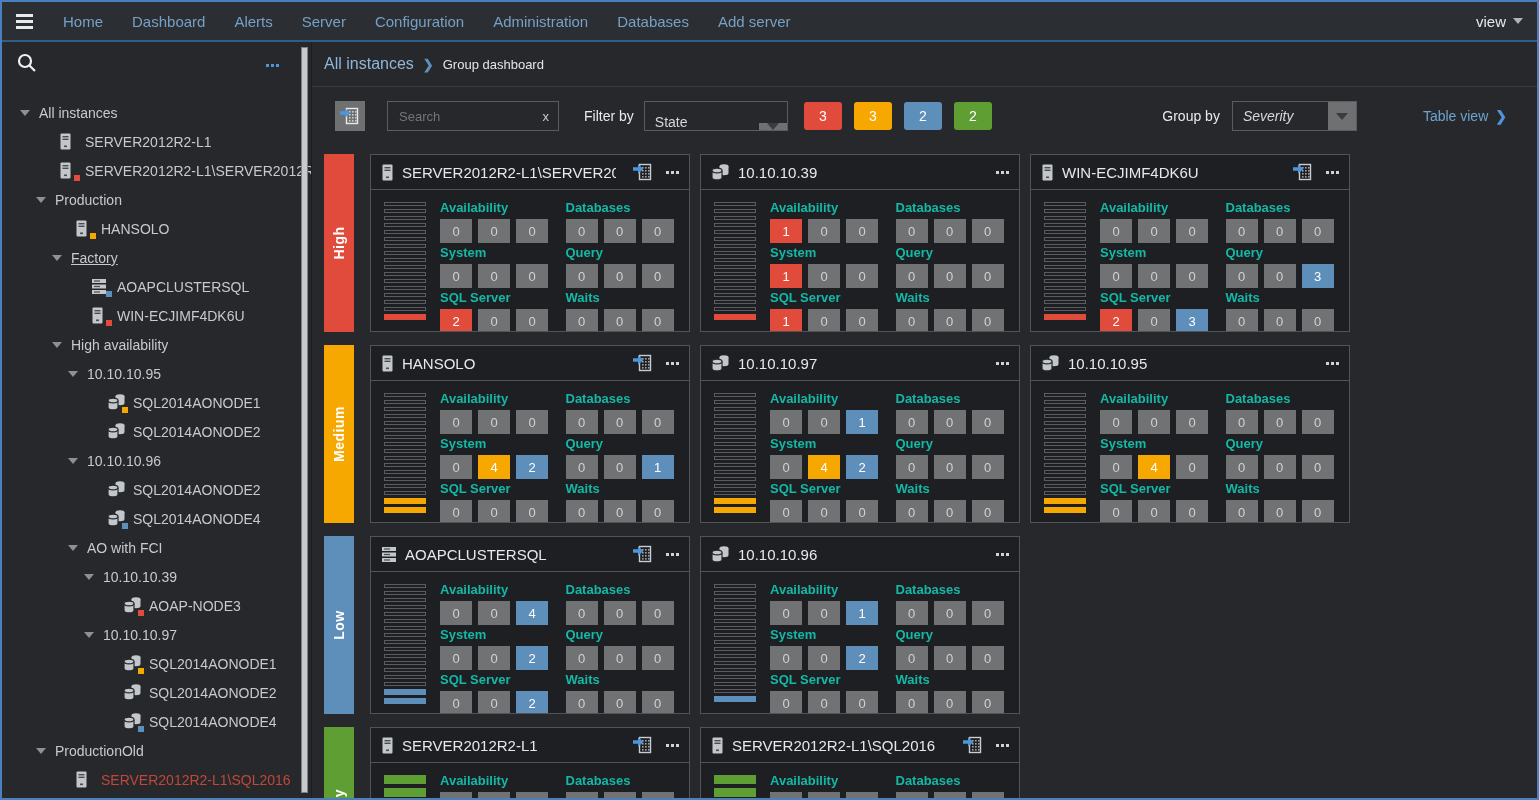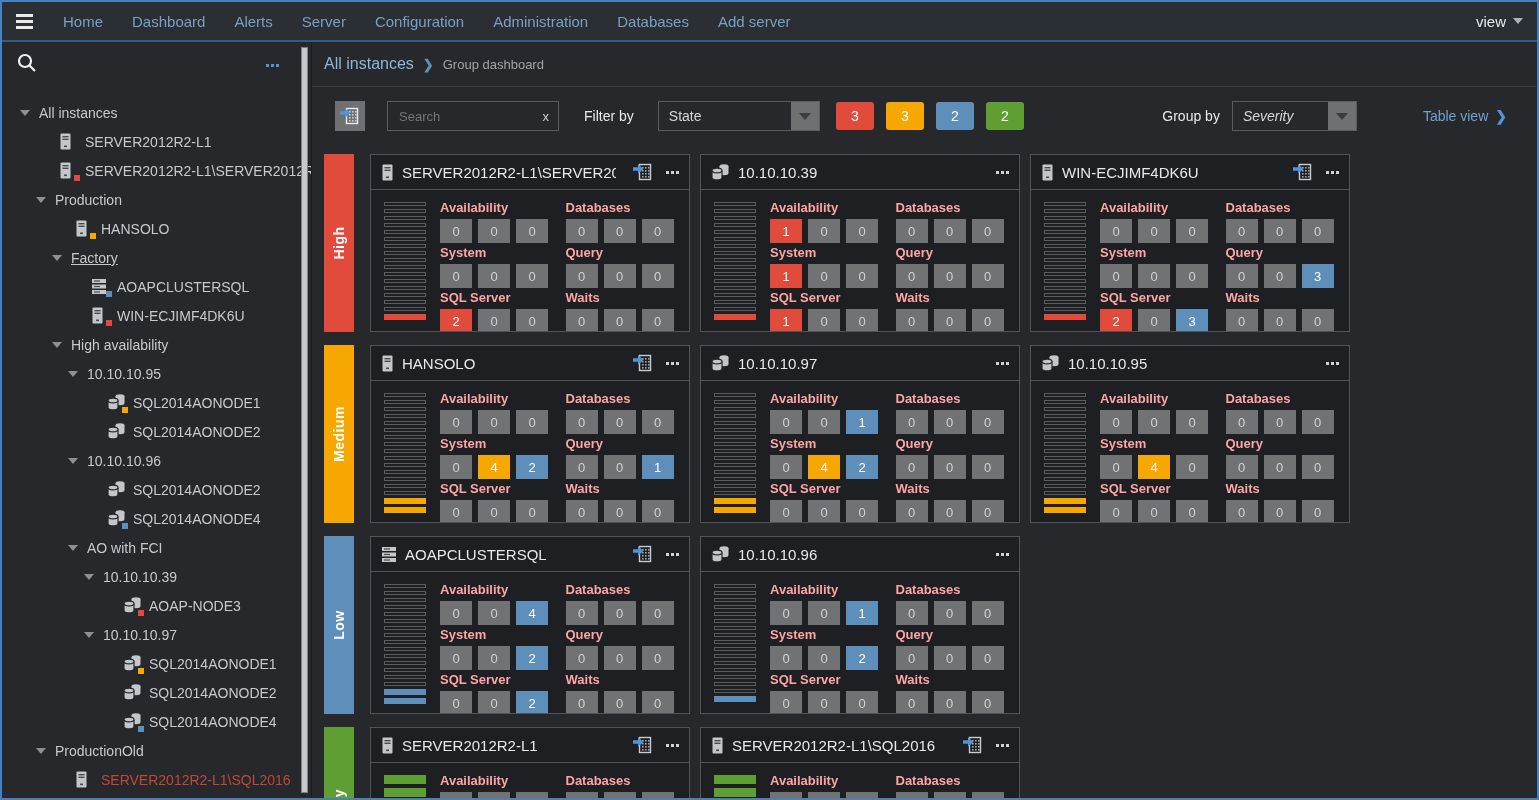--- a/index.html
+++ b/index.html
@@ -32,37 +32,37 @@
   .tree-row.selected { color:#c1473a; }
   .tree-caret { width:0; height:0; border-left:5px solid transparent; border-right:5px solid transparent;
                 border-top:6px solid #8d9196; margin-right:9px; flex-shrink:0; }
   .node-icon { position:relative; width:19px; height:18px; margin-right:7px; flex-shrink:0; display:flex; align-items:center; }
   .badge { position:absolute; right:-2px; bottom:-1px; width:6px; height:6px; }
 
   .main { flex:1; display:flex; flex-direction:column; min-width:0; background:#26282b; }
   .breadcrumb-bar { height:45px; flex-shrink:0; border-bottom:1px solid #3a3d40; display:flex; align-items:center; padding:0 12px; }
   .crumb-root { color:#8fb6d8; font-size:16px; cursor:pointer; }
   .crumb-sep { color:#5d8fba; font-size:13px; font-weight:bold; margin:0 9px; }
-  .crumb-cur { color:#a3a3a3; font-size:13px; }
+  .crumb-cur { color:#e5e5e5; font-size:13px; }
 
   
   .toolbar { height:58px; flex-shrink:0; display:flex; align-items:center; padding:0 30px 0 12px; }
   .icon-btn { width:30px; height:30px; margin-left:11px; background:#6e7072; display:flex; align-items:center; justify-content:center; cursor:pointer; flex-shrink:0; }
   .search-box { width:172px; height:30px; margin-left:22px; background:#26282b; border:1px solid #5a5d60;
                 display:flex; align-items:center; padding:0 9px; }
   .search-box input { flex:1; min-width:0; background:transparent; border:none; outline:none; color:#d5d7d9; font-size:13px; font-family:inherit; }
   .clear-x { color:#caccce; font-size:13px; cursor:pointer; }
   .clear-x::before { content:"x"; }
   .tb-label { color:#e8eaec; font-size:14px; white-space:nowrap; }
   .lbl-filter { margin-left:25px; }
   .dropdown { height:30px; background:#26282b; border:1px solid #5a5d60; display:flex; align-items:stretch; cursor:pointer; }
   .dropdown .dd-text { flex:1; display:flex; align-items:center; padding:0 10px; color:#d5d7d9; font-size:14px; }
   .dd-btn { width:28px; background:#6e7072; display:flex; align-items:center; justify-content:center; }
   .dd-caret { width:0; height:0; border-left:6px solid transparent; border-right:6px solid transparent; border-top:7px solid #3a3c3e; }
-  .dd-state { width:162px; margin-left:24px; }
+  .dd-state { width:144px; margin-left:10px;align-items:flex-end; }
   .dd-severity { width:125px; margin-left:12px;font-style:italic; }
   #count-badges { display:flex; }
   .count-badge { width:38px; height:28px; margin-left:12px; border-radius:3px; color:#fff; font-size:14px;
                  display:flex; align-items:center; justify-content:center; cursor:pointer; }
   #count-badges .count-badge:first-child { margin-left:16px; }
   .lbl-group { margin-left:auto; }
   .tableview { margin-left:66px; display:flex; align-items:center; gap:7px; color:#6fa3cc; font-size:14px; cursor:pointer; white-space:nowrap; }
   .tv-chev { color:#4f95d8; font-weight:bold; font-size:14px; }
 
   
@@ -77,21 +77,21 @@
   .card-name { color:#e6e8ea; font-size:15px; white-space:nowrap; overflow:hidden; }
   .hspacer { flex:1; }
   .jump-icon { display:flex; cursor:pointer; flex-shrink:0; }
   .card-menu { color:#d0d2d4; cursor:pointer; flex-shrink:0; margin-left:4px; }
   .card-body { display:flex; padding:10px 12px 8px 13px; height:142px; }
   .rack { width:42px; flex-shrink:0; margin-right:14px; padding-top:2px; display:flex; flex-direction:column; gap:3px; overflow:hidden; }
   .rack .slot { height:4px; border:1px solid #5a5c5f; flex-shrink:0; }
   .rack .slot.filled { border:none; height:6px; }
   .rack .slot.filled.tall { height:9px; margin-bottom:1px; }
   .metrics { flex:1; display:grid; grid-template-columns:1fr 1fr; column-gap:14px; row-gap:2px; align-content:start; }
-  .m-label { color:#fca5a5; font-size:13px; font-weight:bold; margin-bottom:4px; }
+  .m-label { color:#14b8a6; font-size:13px; font-weight:bold; margin-bottom:4px; }
   .m-cells { display:flex; gap:6px; }
   .cell { width:32px; height:24px; background:#707274; color:#d0d2d4; font-size:13px;
           display:flex; align-items:center; justify-content:center; }
 </style>
 </head>
 <body>
 
 <div class="window">
 
   <div class="topnav">

